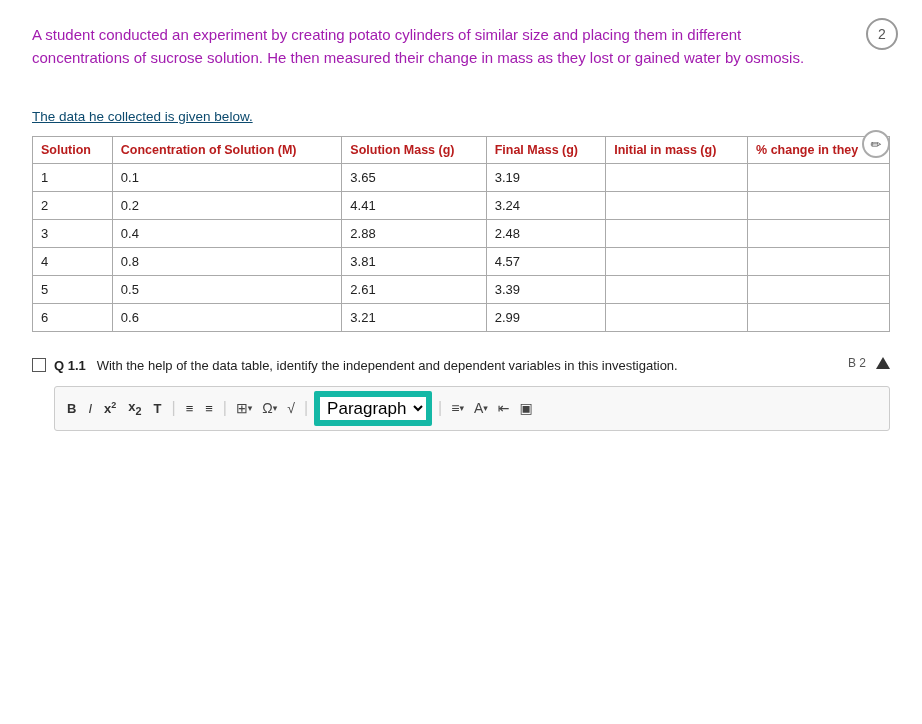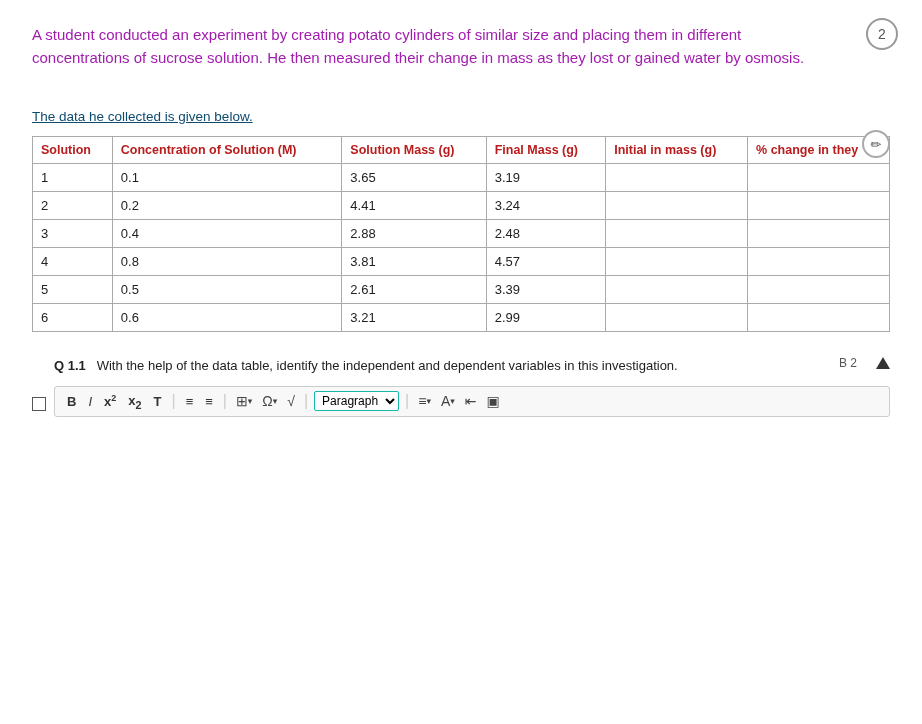--- a/index.html
+++ b/index.html
@@ -85,21 +85,21 @@
       border: 1px solid #aaa;
       padding: 6px 8px;
       color: #222;
       background: #fff;
     }
     .data-table td.empty {
       background: #fff;
     }
     .question-section {
       display: flex;
-      align-items: center;
+      align-items: flex-start;
       gap: 8px;
     }
     .question-checkbox {
       width: 14px;
       height: 14px;
       border: 1.5px solid #555;
       margin-top: 2px;
       flex-shrink: 0;
       cursor: pointer;
     }
@@ -113,21 +113,21 @@
     }
     .question-label {
       font-weight: 600;
     }
     .marks-badge {
       font-size: 12px;
       color: #555;
       white-space: nowrap;
       display: flex;
       align-items: center;
-      gap: 19px;
+      gap: 10px;
     }
     .marks-badge .triangle {
       width: 0;
       height: 0;
       border-left: 7px solid transparent;
       border-right: 7px solid transparent;
       border-bottom: 12px solid #333;
     }
     .toolbar {
       display: flex;
@@ -150,23 +150,23 @@
       font-weight: bold;
     }
     .toolbar-btn.italic { font-style: italic; font-weight: normal; }
     .toolbar-btn.sup sup { font-size: 9px; }
     .toolbar-separator {
       color: #ccc;
       margin: 0 2px;
       font-size: 16px;
     }
     .toolbar-select {
-      border: 1px solid #14b8a6;
+      border: 6px solid #14b8a6;
       border-radius: 2px;
-      font-size: 12px;
+      font-size: 17px;
       padding: 1px 3px;
       background: #fff;
       cursor: pointer;
     }
     .toolbar-icon-btn {
       background: none;
       border: none;
       cursor: pointer;
       font-size: 14px;
       color: #444;

